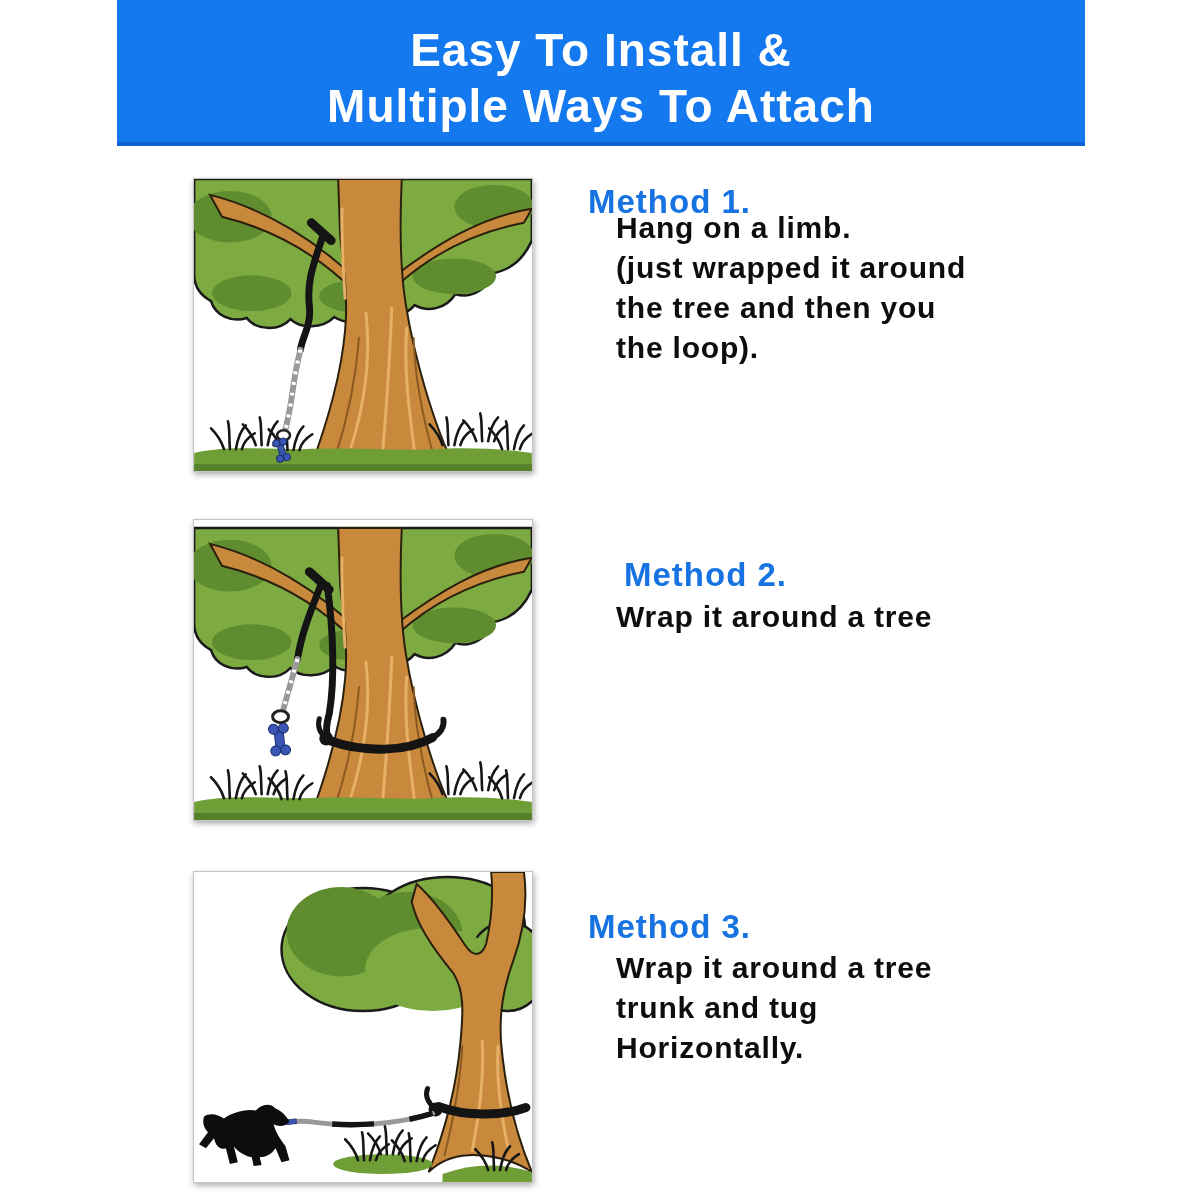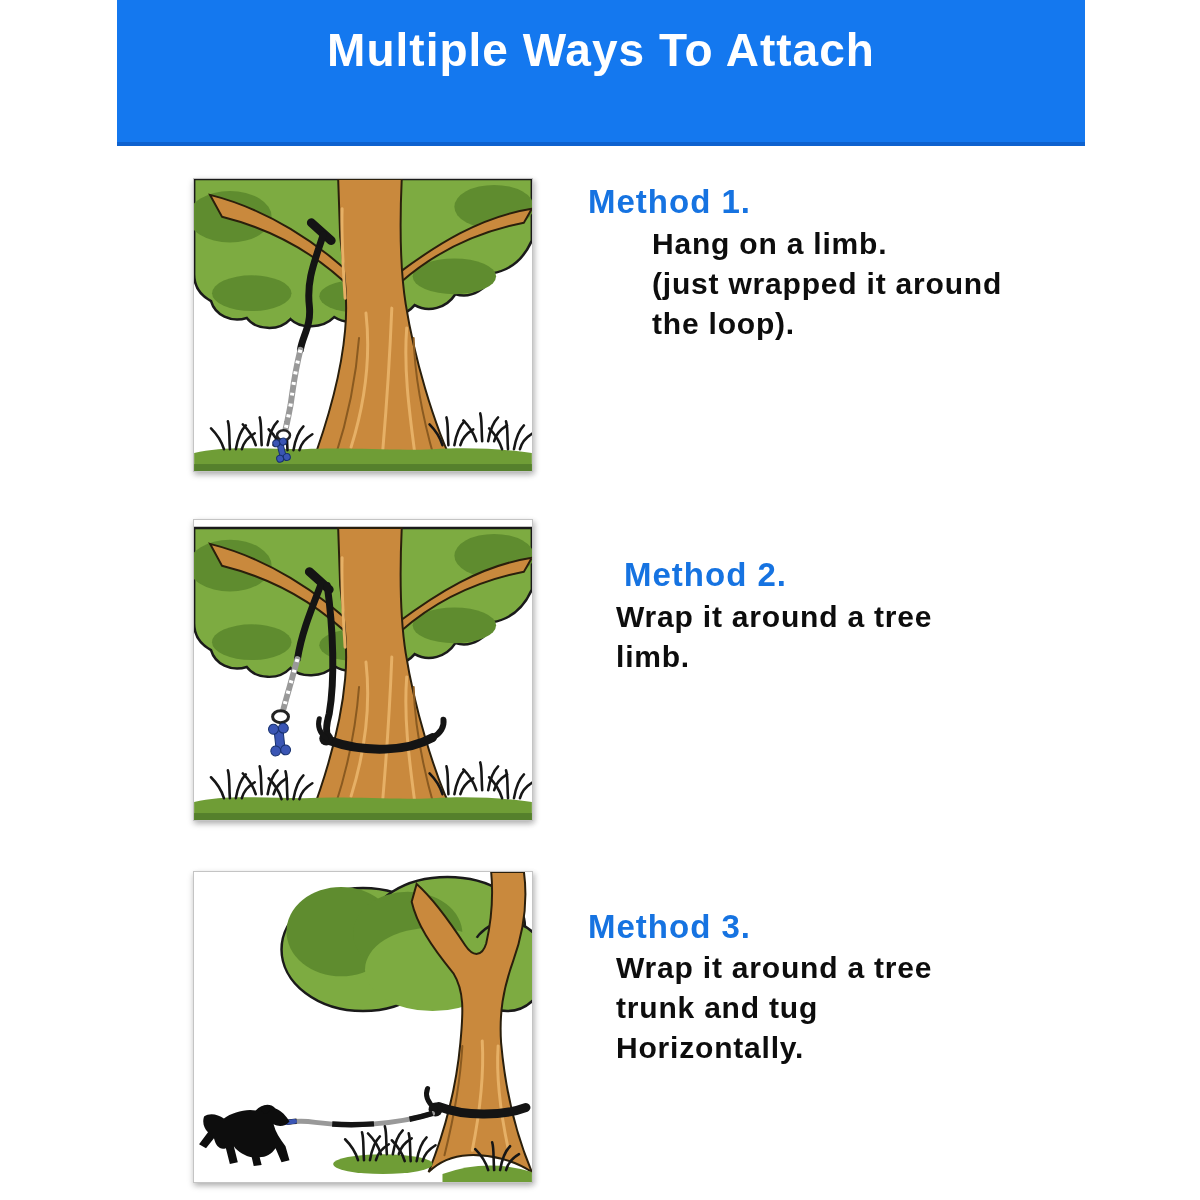--- a/index.html
+++ b/index.html
@@ -28,21 +28,21 @@
   .p3{top:871px;width:340px;height:312px;}
   .method-title{
     position:absolute;left:588px;color:var(--heading_blue,#1673e1);
     font-size:33px;font-weight:bold;letter-spacing:1px;line-height:36px;text-align:right;
   }
   .t1{top:184px;} .t2{top:557px;margin-left:36px;} .t3{top:909px;}
   .method-body{
     position:absolute;left:616px;width:470px;color:var(--body_text,#0d0d0d);
     font-size:30px;font-weight:bold;line-height:40px;letter-spacing:.8px;
   }
-  .b1{top:224px;margin-left:36px;} .b2{top:597px;} .b3{top:948px;}
+  .b1{top:208px;} .b2{top:597px;} .b3{top:948px;}
 </style>
 </head>
 <body>
 
 <svg width="0" height="0" style="position:absolute" aria-hidden="true">
   <defs>
     <g id="tuft">
       <path d="M0 0 C-3 -10 -8 -16 -13 -21 M6 0 C5 -13 6 -21 4 -28 M12 0 C14 -12 17 -19 22 -24 M18 0 C20 -8 26 -13 31 -16" stroke="#161616" stroke-width="2.6" fill="none" stroke-linecap="round"></path>
     </g>
     <g id="tree-a">
@@ -68,20 +68,21 @@
         <use href="#tuft" x="62" y="268"></use>
       <use href="#tuft" x="88" y="273"></use>
         <use href="#tuft" x="250" y="268"></use>
       <use href="#tuft" x="284" y="264"></use>
         <use href="#tuft" x="310" y="272"></use>
     </g>
   </defs>
 </svg>
 
 <div class="banner">
+  <div>Easy To Install &amp;</div>
   <div>Multiple Ways To Attach</div>
 </div>
 
 <div class="panel p1" aria-label="tree-with-rope-hanging-from-limb">
   <svg width="338" height="292" viewBox="0 0 340 294">
     <g>
       <use href="#tree-a"></use>
     </g>
     <g>
       <path d="M118 44 L138 62" style="stroke:var(--rope_black)" stroke-width="9" stroke-linecap="round"></path>
@@ -160,27 +161,27 @@
       <use href="#tuft" x="212" y="291"></use>
         <use href="#tuft" x="296" y="300"></use>
     </g>
   </svg>
 </div>
 
 <div class="method-title t1">Method 1.</div>
 <div class="method-body b1">
   <div>Hang on a limb.</div>
   <div>(just wrapped it around</div>
+  <div>the tree and then you</div>
   <div>the loop).</div>
 </div>
 
 <div class="method-title t2">Method 2.</div>
 <div class="method-body b2">
   <div>Wrap it around a tree</div>
-  <div>limb.</div>
 </div>
 
 <div class="method-title t3">Method 3.</div>
 <div class="method-body b3">
   <div>Wrap it around a tree</div>
   <div>trunk and tug</div>
   <div>Horizontally.</div>
 </div>
 
 </body></html>

